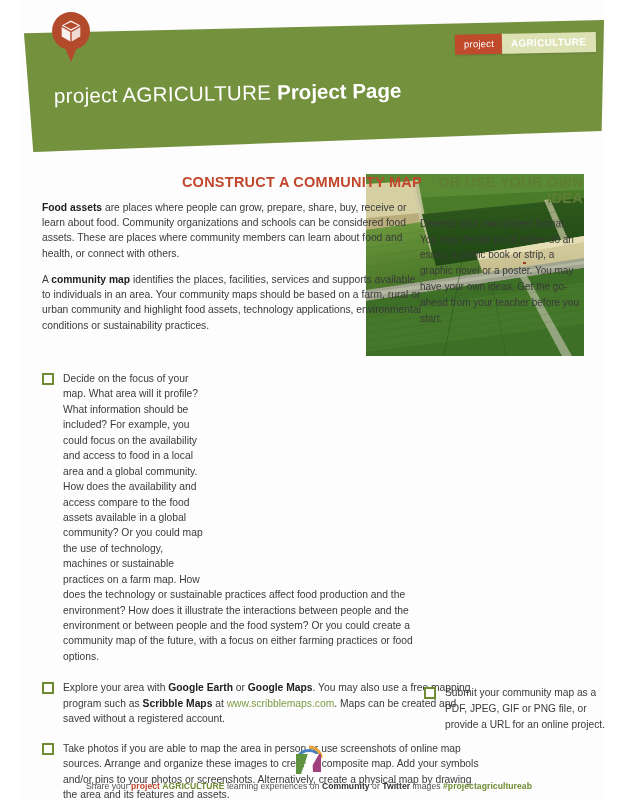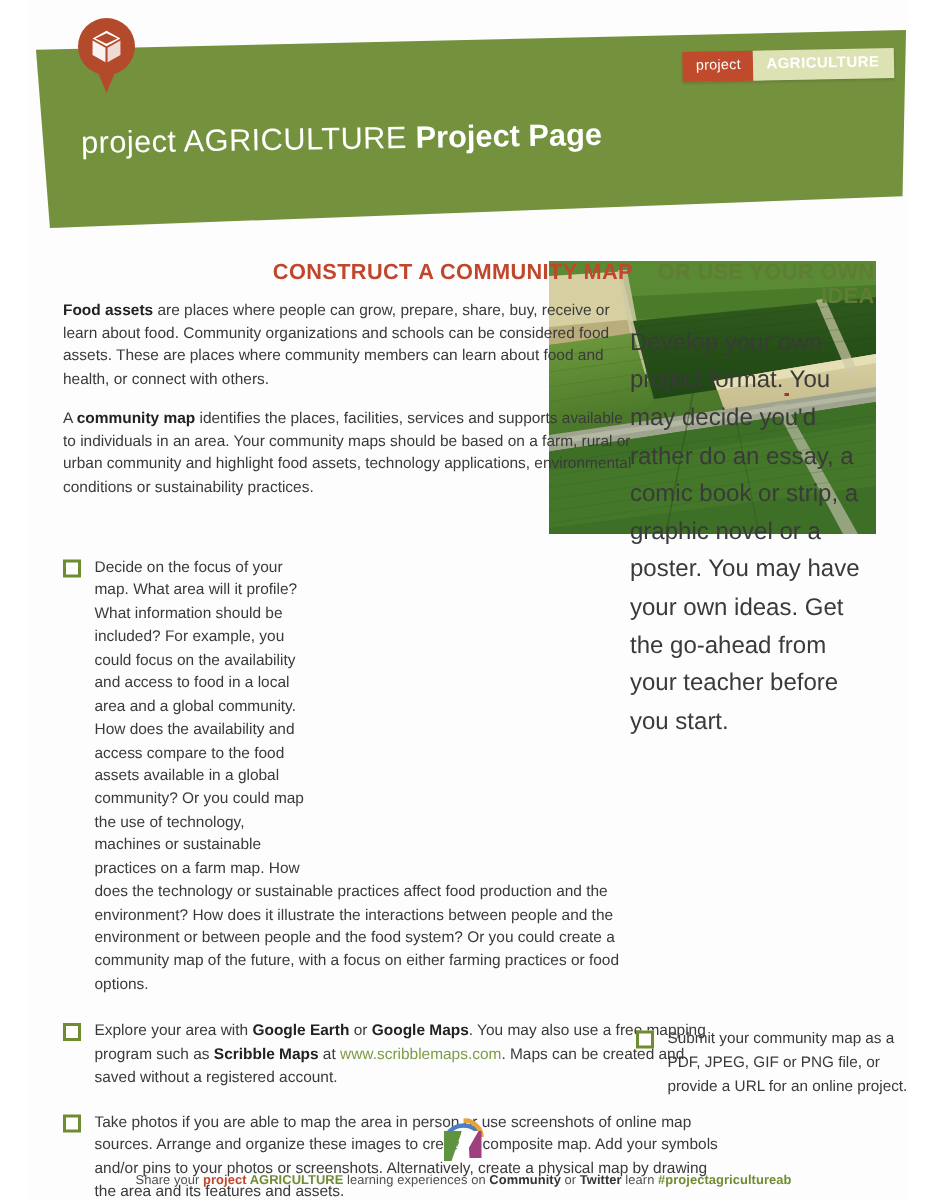--- a/index.html
+++ b/index.html
@@ -139,21 +139,21 @@
   h2.red   { color: #c0462c; }
   h2.green { color: #5f7d34; }
 
   p.body {
     margin: 0 0 11px 0;
     font-size: 10.3px;
     line-height: 1.48;
     color: #3a3a3a;
   }
   p.body b { font-weight: bold; color: #222; }
-  .rightcol p.body { font-size: 16px; line-height: 1.58; }
+  .rightcol p.body { font-size: 10px; line-height: 1.58; }
 
   a.greenlink { color: #7f9b45; text-decoration: none; }
 
   
   .check-list { position: relative; }
   .check-item {
     position: relative;
     padding-left: 21px;
     margin-bottom: 11px;
     font-size: 10.3px;
@@ -370,16 +370,16 @@
       <svg width="34" height="32" viewBox="0 0 34 32">
         <path d="M6 13 A12 11 0 0 1 28 13" fill="none" stroke="#4a7fc1" stroke-width="3"></path>
         <path d="M17 3 A12 11 0 0 1 29 14" fill="none" stroke="#e8a33d" stroke-width="3"></path>
         <polygon points="4,10 16,10 9,30 4,30" fill="#5f9340"></polygon>
         <polygon points="16,10 29,10 18,31 12,31" fill="#ffffff"></polygon>
         <polygon points="20,10 29,10 29,28 21,28" fill="#9e3f7e"></polygon>
         <polygon points="16,10 27,10 15,31 10,31" fill="#ffffff"></polygon>
         <polygon points="17,11 26,11 14,30 10,30" fill="#ffffff"></polygon>
       </svg>
     </div>
-    <div class="footer-text"><span>Share your </span><span class="red">project</span><span class="green"> AGRICULTURE</span><span> learning experiences on </span><b>Community</b><span> or </span><b>Twitter</b><span> learn </span><span class="green">#projectagricultureab</span></div>
+    <div class="footer-text"><span>Share your </span><span class="red">project</span><span class="green"> AGRICULTURE</span><span> learning experiences on </span><b>Community</b><span> or </span><b>Twitter</b><span> images </span><span class="green">#projectagricultureab</span></div>
   </div>
 
 </div>
 
 </body></html>

